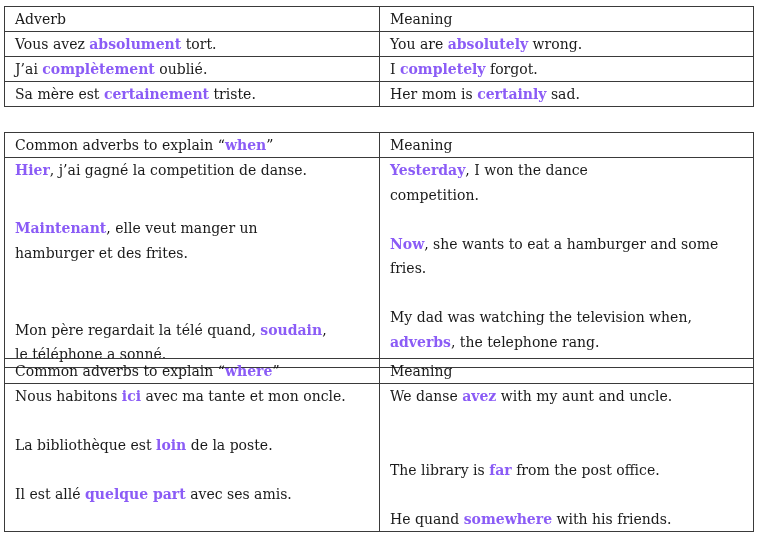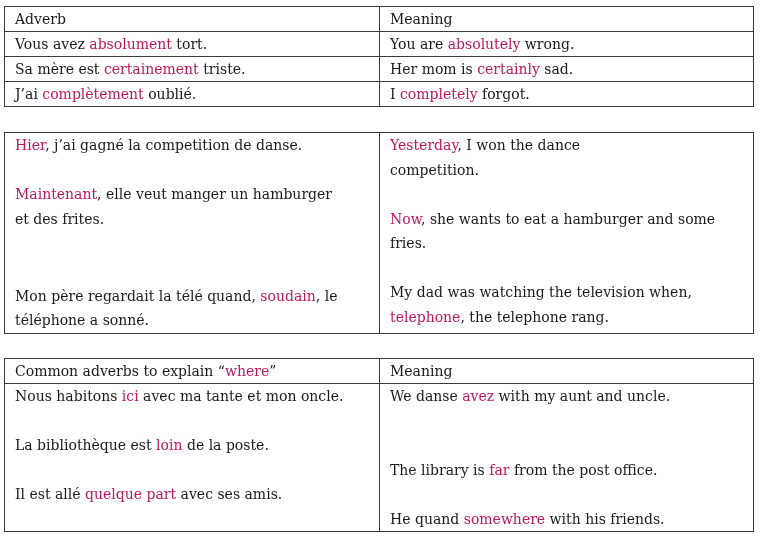--- a/index.html
+++ b/index.html
@@ -9,21 +9,21 @@
          table-layout: fixed; font-size: 14px; }
   .tbl td { border: 1.5px solid #3a3a3a; padding: 0 0 0 10px; vertical-align: top;
             line-height: 24.5px; white-space: normal; }
   .tbl col.c1 { width: 375px; }
   .tbl col.c2 { width: 374px; }
   .t1 { top: 6px; }
   .t1 td { height: 24px; line-height: 24px; }
   .t2 { top: 132px; }
   .t3 { top: 358px; }
   .hdr td { height: 24px; line-height: 24px; }
-  b { font-weight: normal; color: #be185d; }
+  b { font-weight: bold; color: #8b5cf6; }
   .para { display: block; }
   .gap { display: block; height: 24.5px; }
 </style>
 </head>
 <body>
 
 <table class="tbl t1">
   <colgroup>
       <col class="c1">
       <col class="c2">
@@ -31,50 +31,54 @@
   <tbody>
       <tr>
     <td>Adverb</td>
     <td>Meaning</td>
   </tr>
   <tr>
     <td><span>Vous avez </span><b>absolument</b><span> tort.</span></td>
     <td><span>You are </span><b>absolutely</b><span> wrong.</span></td>
   </tr>
   <tr>
+    <td><span>J’ai </span><b>complètement</b><span> oublié.</span></td>
+    <td><span>I </span><b>completely</b><span> forgot.</span></td>
+  </tr>
+  <tr>
     <td><span>Sa mère est </span><b>certainement</b><span> triste.</span></td>
     <td><span>Her mom is </span><b>certainly</b><span> sad.</span></td>
-  </tr>
-  <tr>
-    <td><span>J’ai </span><b>complètement</b><span> oublié.</span></td>
-    <td><span>I </span><b>completely</b><span> forgot.</span></td>
   </tr>
 </tbody>
   </table>
 
 <table class="tbl t2">
   <colgroup>
       <col class="c1">
       <col class="c2">
     </colgroup>
   <tbody>
+      <tr class="hdr">
+    <td><span>Common adverbs to explain “</span><b>when</b><span>”</span></td>
+    <td>Meaning</td>
+  </tr>
   <tr>
     <td style="height:194px;">
       <span class="para"><b>Hier</b><span>, j’ai gagné la competition de danse.</span></span>
       <span class="gap"></span>
-      <span class="para" style="padding-right:40px;"><b>Maintenant</b><span>, elle veut manger un hamburger et des frites.</span></span>
+      <span class="para" style="padding-right:40px;margin-top:9px;"><b>Maintenant</b><span>, elle veut manger un hamburger et des frites.</span></span>
       <span class="gap"></span>
       <span class="para" style="padding-right:40px;margin-top:28px;"><span>Mon père regardait la télé quand, </span><b>soudain</b><span>, le téléphone a sonné.</span></span>
     </td>
     <td>
       <span class="para" style="padding-right:100px;"><b>Yesterday</b><span>, I won the dance competition.</span></span>
       <span class="gap"></span>
       <span class="para"><b>Now</b><span>, she wants to eat a hamburger and some fries.</span></span>
       <span class="gap"></span>
-      <span class="para" style="padding-right:20px;"><span>My dad was watching the television when, </span><b>telephone</b><span>, the telephone rang.</span></span>
+      <span class="para" style="padding-right:20px;"><span>My dad was watching the television when, </span><b>adverbs</b><span>, the telephone rang.</span></span>
     </td>
   </tr>
 </tbody>
   </table>
 
 <table class="tbl t3">
   <colgroup>
       <col class="c1">
       <col class="c2">
     </colgroup>

